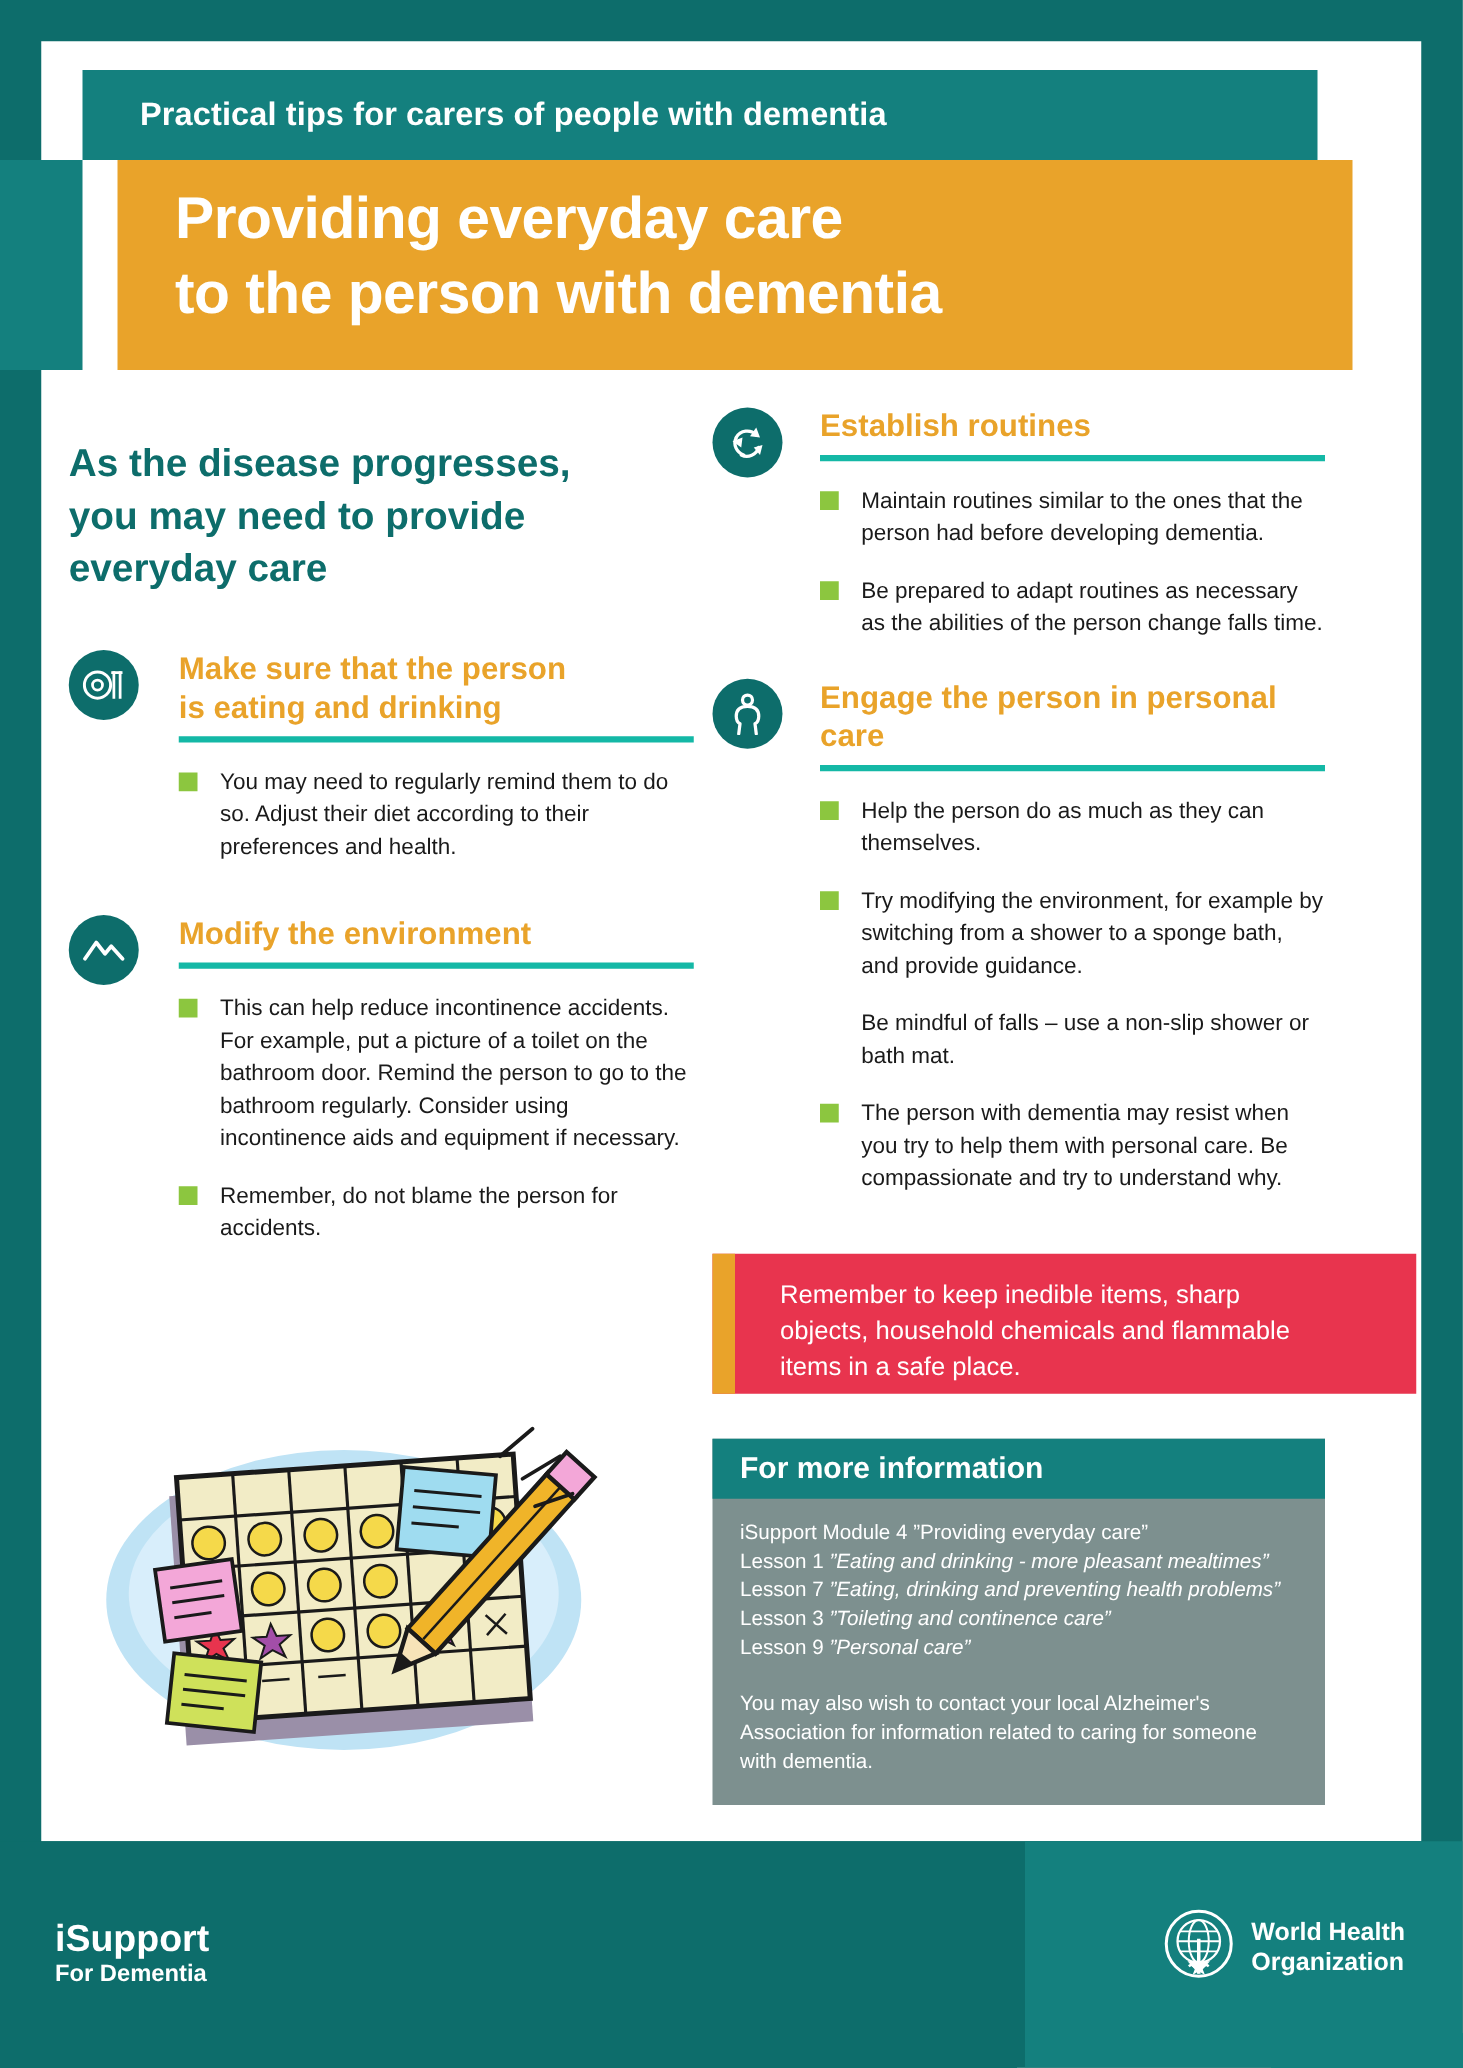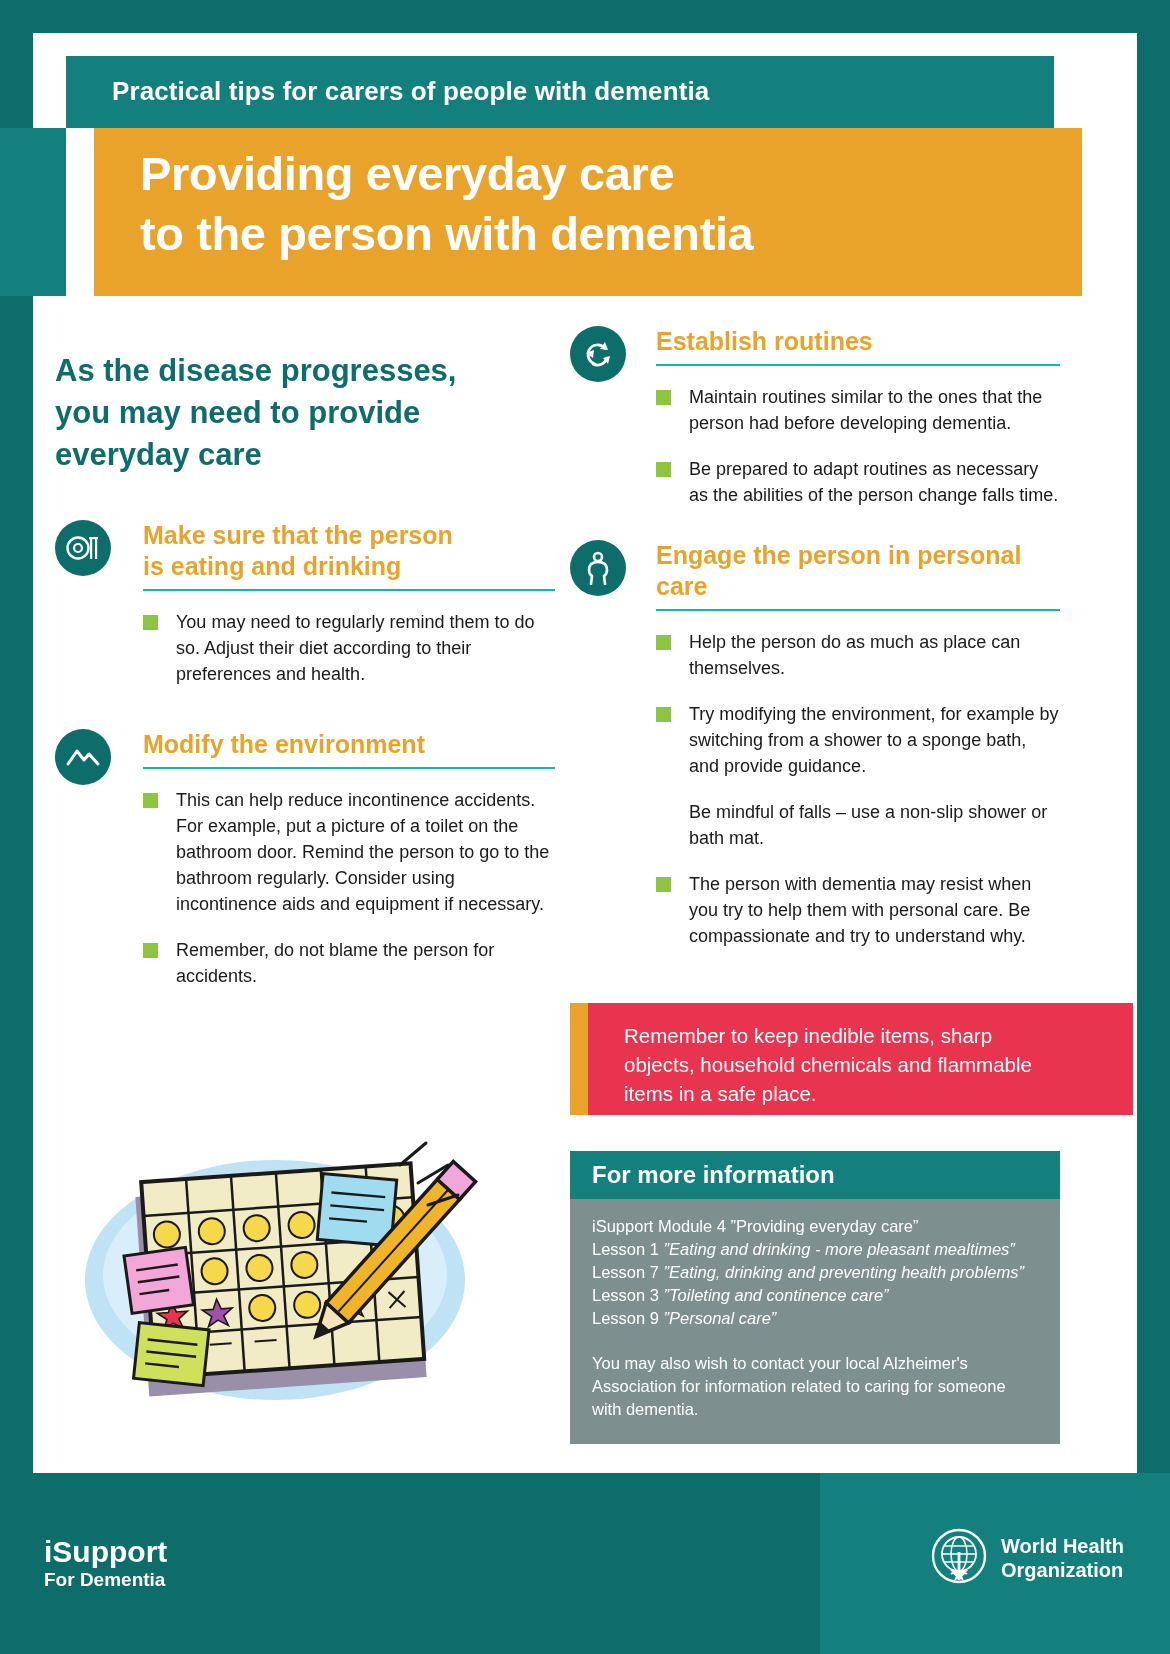--- a/index.html
+++ b/index.html
@@ -92,21 +92,21 @@
     display: flex; align-items: center; justify-content: center;
   }
   .sec-icon svg { display: block; }
   .sec-head {
     margin-left: 88px;
     color: #e9a32a;
     font-size: 25px;
     font-weight: bold;
     line-height: 31px;
     padding-bottom: 7px;
-    border-bottom: 2px solid #14b8a6;
+    border-bottom: 5px solid #14b8a6;
     white-space: pre-line;
   }
   .bullets { margin-left: 88px; margin-top: 18px; }
   .bullet {
     position: relative;
     padding-left: 33px;
     margin-bottom: 20px;
     color: #1a1a1a;
     font-size: 18px;
     line-height: 26px;
@@ -378,21 +378,21 @@
         <svg width="30" height="34" viewBox="0 0 30 34">
           <g fill="none" stroke="#fff" stroke-width="2.6" stroke-linecap="round" stroke-linejoin="round">
             <circle cx="15" cy="6" r="4"></circle>
             <path d="M15 11 c-6 0 -9 3 -9 8 c0 3 1 5 3 6 l-1 8"></path>
             <path d="M15 11 c6 0 9 3 9 8 c0 3 -1 5 -3 6 l1 8"></path>
           </g>
         </svg>
       </div>
       <div class="sec-head">Engage the person in personal care</div>
       <div class="bullets">
-        <div class="bullet">Help the person do as much as place can themselves.</div>
+        <div class="bullet">Help the person do as much as they can themselves.</div>
         <div class="bullet">Try modifying the environment, for example by switching from a shower to a sponge bath, and provide guidance.</div>
         <div class="bullet nobullet">Be mindful of falls – use a non-slip shower or bath mat.</div>
         <div class="bullet">The person with dementia may resist when you try to help them with personal care. Be compassionate and try to understand why.</div>
       </div>
     </div>
   </div>
 
   <div class="warning">
     <div class="stripe"></div>
     <p>Remember to keep inedible items, sharp objects, household chemicals and flammable items in a safe place.</p>

